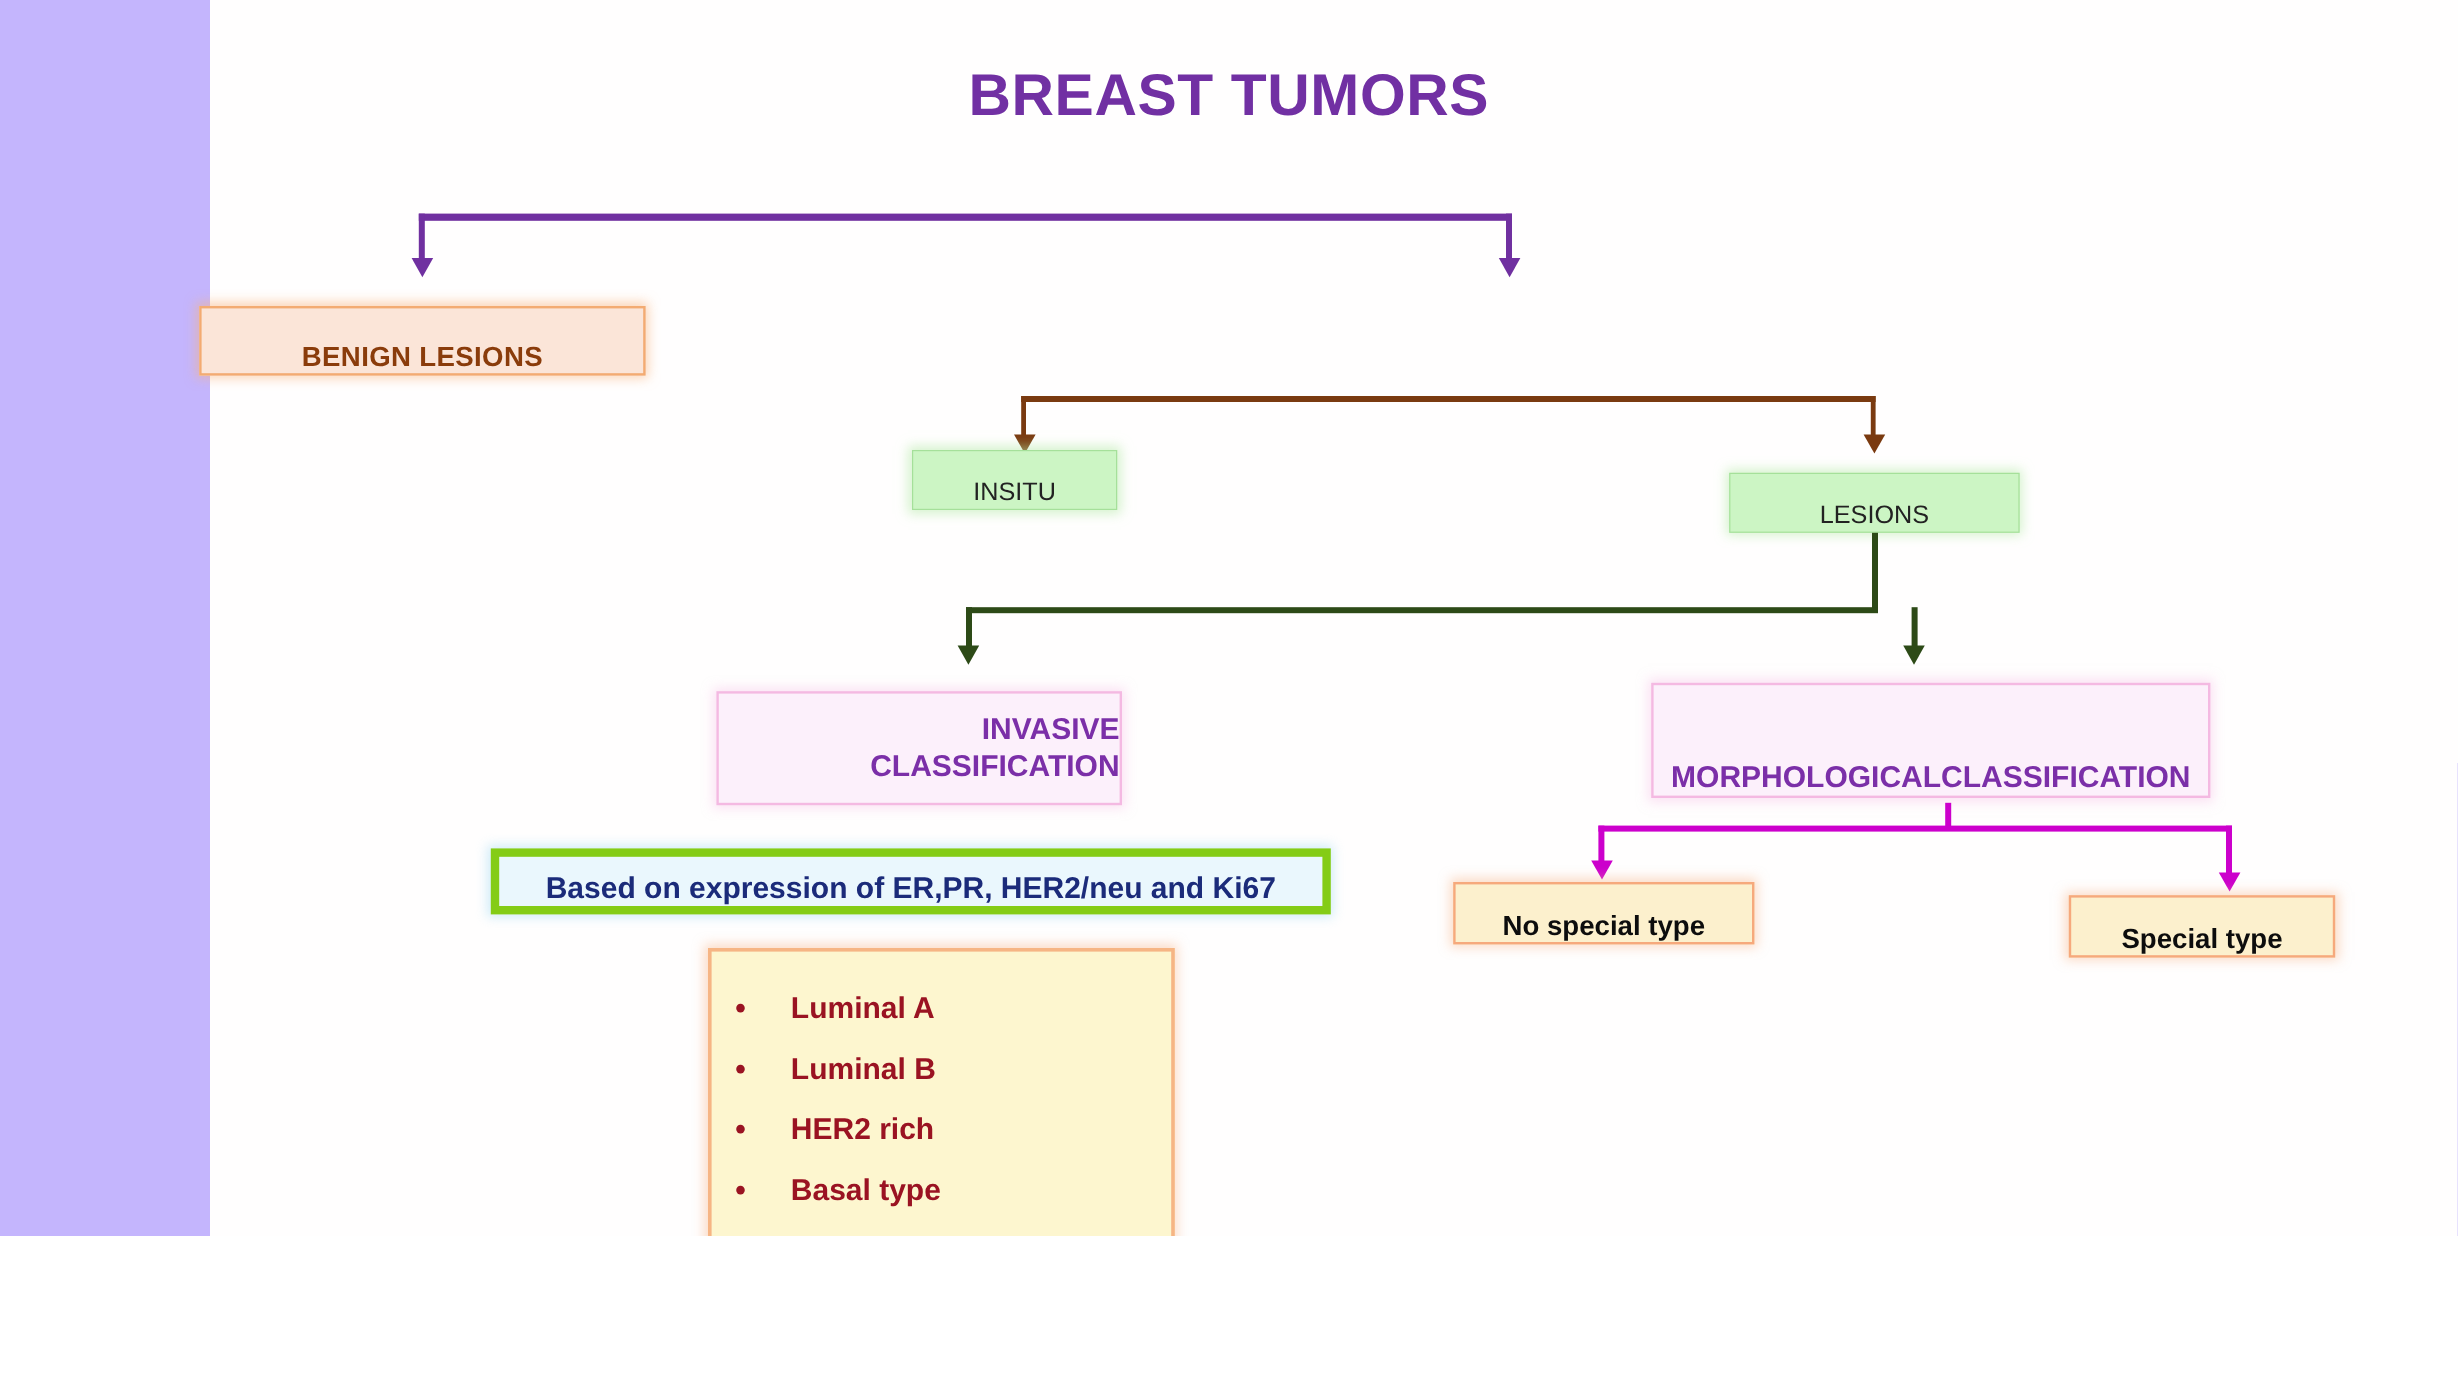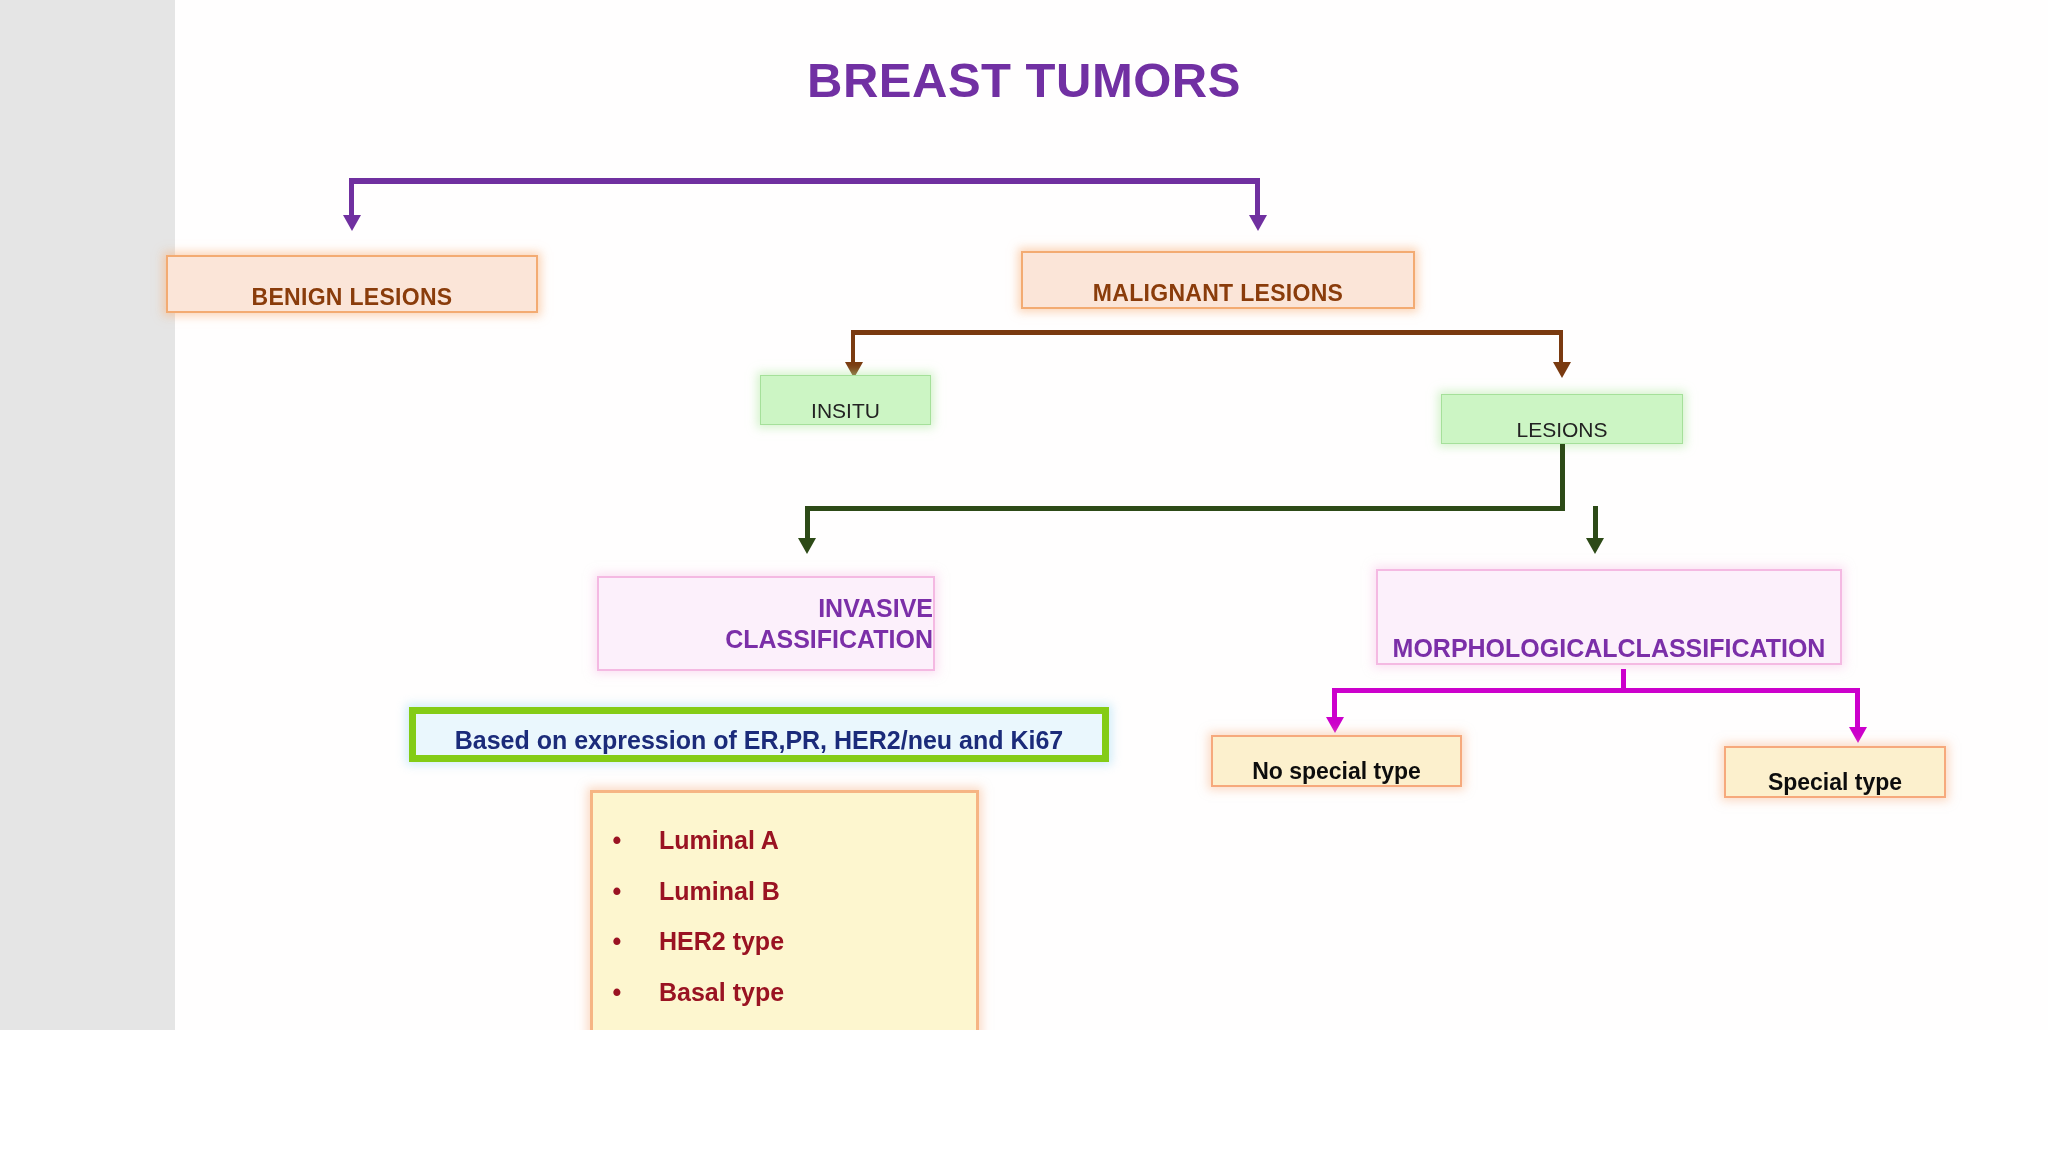--- a/index.html
+++ b/index.html
@@ -10,21 +10,21 @@
   body {
     width: 2048px;
     height: 1152px;
     font-family: "Liberation Sans", sans-serif;
     overflow: hidden;
   }
   #slide {
     position: relative;
     width: 2048px;
     height: 1030px;
-    background: #e5e5e5;
+    background: #c4b5fd;
     overflow: hidden;
   }
   
   #slide-panel {
     position: absolute;
     left: 175px;
     top: 0;
     width: 1873px;
     height: 1152px;
     background: #fffefe;
@@ -212,23 +212,20 @@
     <div class="vline" style="left:349px; top:178px; width:5px; height:40px;"></div>
     <div class="arrowhead" style="left:343px; top:215px;"></div>
     <div class="vline" style="left:1255px; top:178px; width:5px; height:40px;"></div>
     <div class="arrowhead" style="left:1249px; top:215px;"></div>
   </div>
 
   <div class="node node-lesion" style="left:166px; top:255px; width:372px; height:58px;">
     <span>BENIGN LESIONS</span>
   </div>
 
-  <div class="node node-lesion" style="left:1021px; top:251px; width:394px; height:58px;">
-    <span>MALIGNANT LESIONS</span>
-  </div>
 
   <div class="conn c-brown">
     <div class="hline" style="left:851px; top:330px; width:712px; height:5px;"></div>
     <div class="vline" style="left:851px; top:330px; width:4px; height:35px;"></div>
     <div class="arrowhead" style="left:845px; top:362px;"></div>
     <div class="vline" style="left:1559px; top:330px; width:4px; height:35px;"></div>
     <div class="arrowhead" style="left:1553px; top:362px;"></div>
   </div>
 
   <div class="node node-green" style="left:760px; top:375px; width:171px; height:50px;">
@@ -283,21 +280,21 @@
     <div class="bullet-row">
       <span class="bullet-dot">•</span>
       <span class="bullet-label">Luminal A</span>
     </div>
     <div class="bullet-row">
       <span class="bullet-dot">•</span>
       <span class="bullet-label">Luminal B</span>
     </div>
     <div class="bullet-row">
       <span class="bullet-dot">•</span>
-      <span class="bullet-label">HER2 type</span>
+      <span class="bullet-label">HER2 rich</span>
     </div>
     <div class="bullet-row">
       <span class="bullet-dot">•</span>
       <span class="bullet-label">Basal type</span>
     </div>
   </div>
 
   <div class="watermark">
     <div class="wm-glow"></div>
     <div class="wm-frame"></div>

